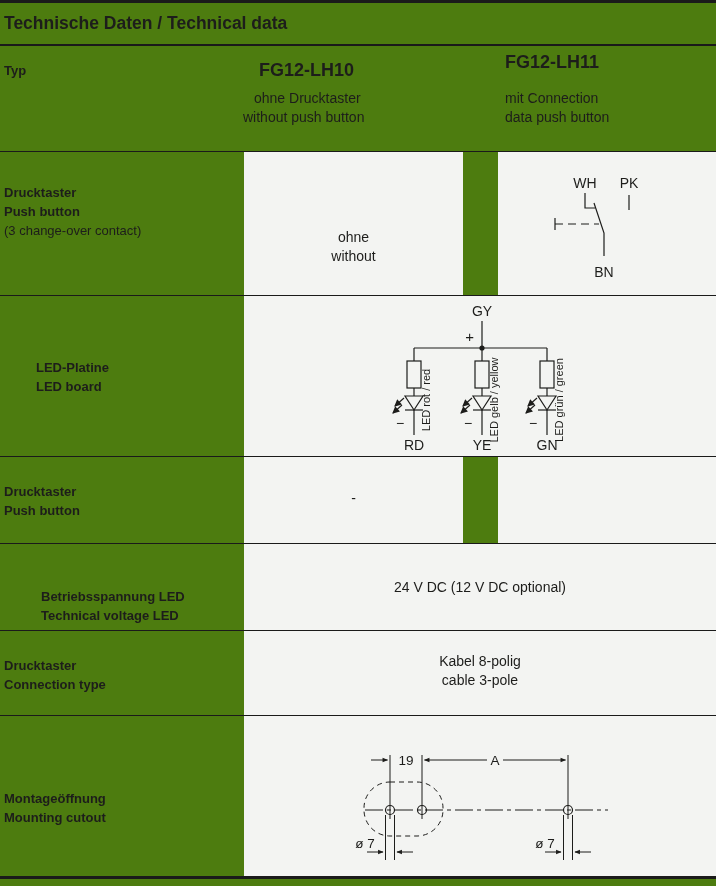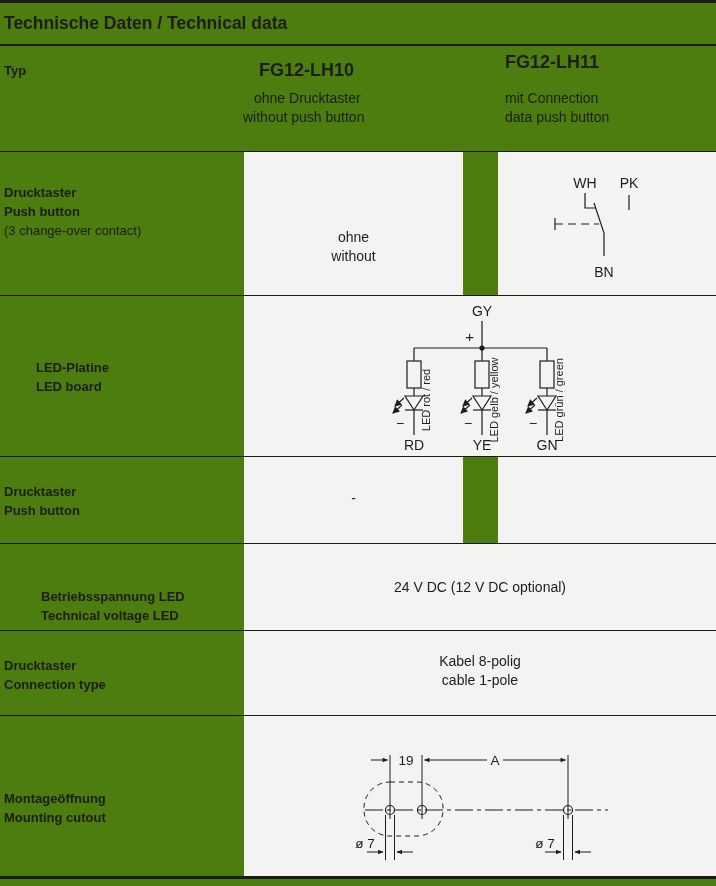--- a/index.html
+++ b/index.html
@@ -155,21 +155,21 @@
     <div class="b">Technical voltage LED</div>
   </div>
   <div class="abs val" style="left:244px;top:578px;width:472px;">24 V DC (12 V DC optional)</div>
 
   <div class="abs lbl" style="left:4px;top:656px;">
     <div class="b">Drucktaster</div>
     <div class="b">Connection type</div>
   </div>
   <div class="abs val" style="left:244px;top:652px;width:472px;">
     <div>Kabel 8-polig</div>
-    <div>cable 1-pole</div>
+    <div>cable 3-pole</div>
   </div>
 
   <div class="abs lbl" style="left:4px;top:789px;">
     <div class="b">Montageöffnung</div>
     <div class="b">Mounting cutout</div>
   </div>
   <svg class="abs" style="left:244px;top:716px;" width="472" height="160" viewBox="0 0 472 160">
     <defs>
       <marker id="arrDim" viewBox="0 0 10 10" refX="9" refY="5" markerWidth="11" markerHeight="5.5" orient="auto">
         <path d="M0,0.8 L10,5 L0,9.2 z" fill="#1d1d1b"></path>

